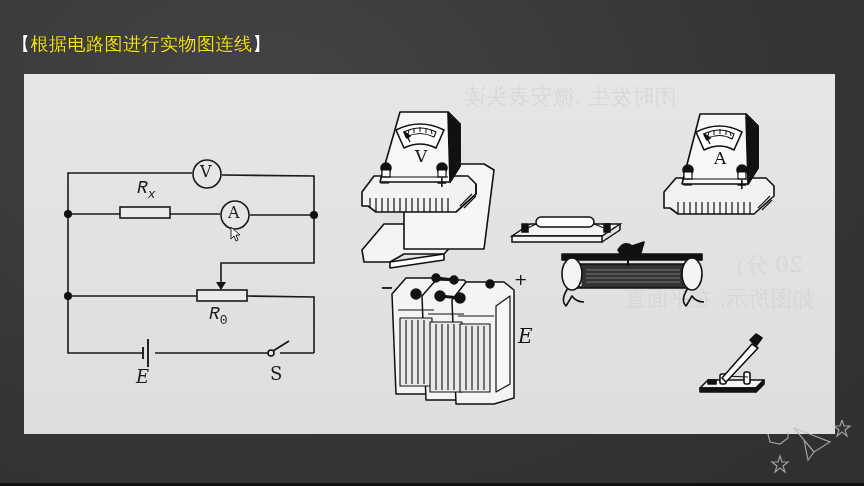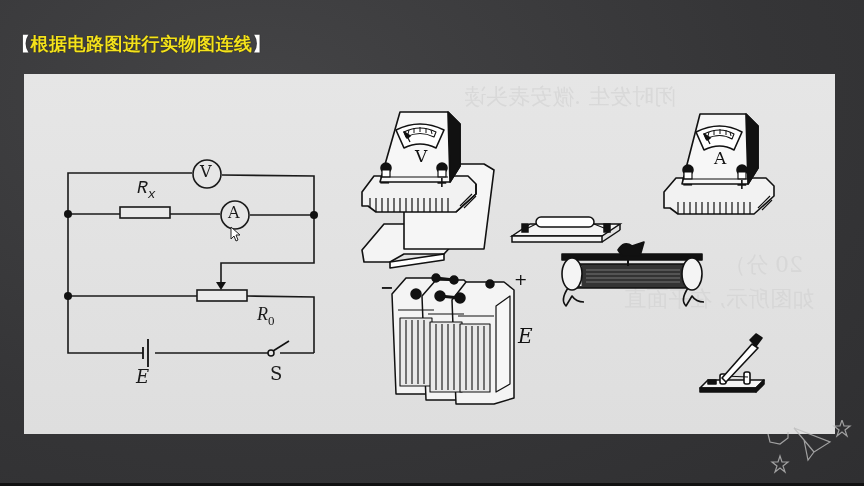--- a/index.html
+++ b/index.html
@@ -5,21 +5,21 @@
   html, body { margin:0; padding:0; }
   body {
     width:864px; height:486px; overflow:hidden;
     background:#3a3a3c;
     background-image: radial-gradient(ellipse at 30% 20%, #444446 0%, #353537 60%, #2f2f31 100%);
     position:relative;
     font-family:"DejaVu Sans", sans-serif;
   }
   .title {
     position:absolute; left:12px; top:32px;
-    font-size:18px; font-weight:bold; color:#f4e21c;
+    font-size:18px; font-weight:normal; color:#f4e21c;
     letter-spacing:0.5px;
     text-shadow:0 0 1px #000;
   }
   .title .br { color:#ffffff; }
   .paper {
     position:absolute; left:24px; top:74px; width:811px; height:360px;
     background:#e4e4e4;
     background-image: linear-gradient(180deg,#e6e6e6 0%,#dedede 100%);
     overflow:hidden;
   }
@@ -88,21 +88,21 @@
 
     <circle cx="247" cy="279" r="3" fill="#e6e6e6" stroke="#111" stroke-width="1.5"></circle>
     <line x1="249" y1="277" x2="265" y2="267" stroke="#111" stroke-width="1.6"></line>
   </svg>
 
   <div style="position:absolute;left:176px;top:88px;font-family:'DejaVu Serif',serif;font-size:16px;color:#1a1a1a;">V</div>
   <div style="position:absolute;left:204px;top:129px;font-family:'DejaVu Serif',serif;font-size:16px;color:#1a1a1a;">A</div>
   <div style="position:absolute;left:113px;top:104px;font-family:Liberation Mono, monospace;font-style:italic;font-size:18px;color:#1a1a1a;">
     <span>R</span><sub style="font-size:13px;">x</sub>
   </div>
-  <div style="position:absolute;left:185px;top:230px;font-family:Liberation Serif, serif;font-style:italic;font-size:18px;color:#1a1a1a;margin-left:48px;">
+  <div style="position:absolute;left:185px;top:230px;font-family:Liberation Mono, monospace;font-style:italic;font-size:18px;color:#1a1a1a;">
     <span>R</span><sub style="font-size:13px;font-style:normal;">0</sub>
   </div>
   <div style="position:absolute;left:112px;top:292px;font-family:'DejaVu Serif',serif;font-style:italic;font-size:18px;color:#1a1a1a;">E</div>
   <div style="position:absolute;left:246px;top:289px;font-family:'DejaVu Serif',serif;font-size:18px;color:#1a1a1a;">S</div>
 
   <svg width="811" height="360">
     <g stroke="#111" stroke-width="1.6" fill="#f2f2f2" stroke-linejoin="round">
 
       <g transform="translate(0,0)">
         <polygon points="338,176 360,150 372,150 420,150 442,130 444,154 420,180 380,180 366,188 340,188" fill="#f4f4f4"></polygon>

